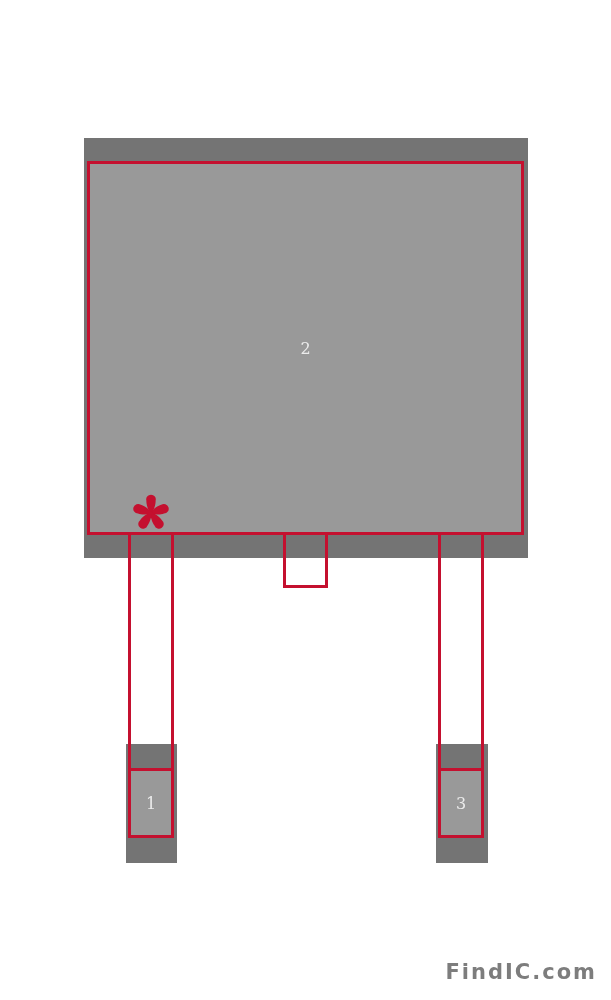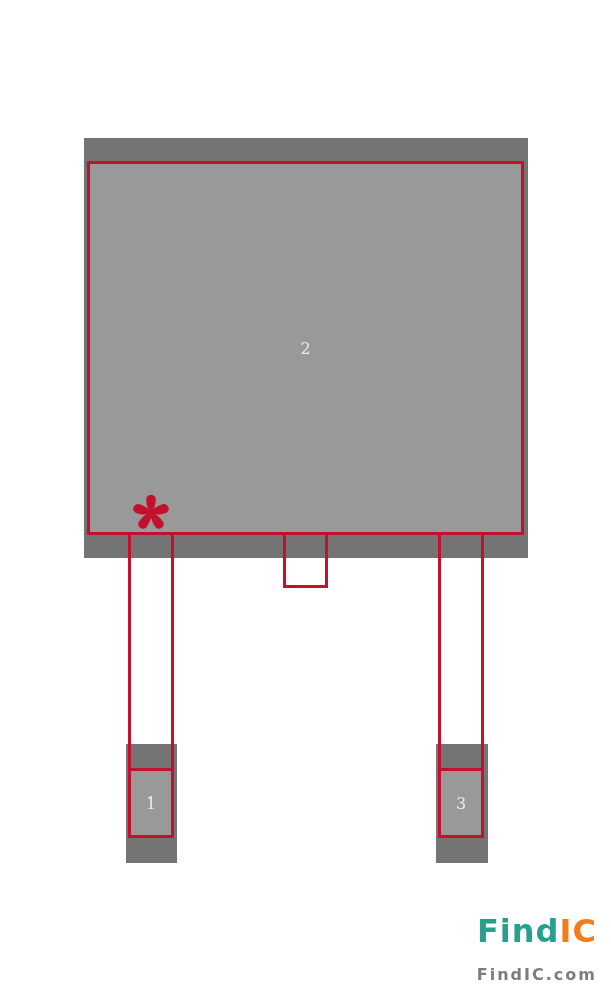--- a/index.html
+++ b/index.html
@@ -88,21 +88,21 @@
   .logo-main {
     font-size: 32px;
     font-weight: bold;
     letter-spacing: 1px;
     white-space: nowrap;
   }
   .logo-find { color: #28a08e; }
   .logo-ic   { color: #f07e1b; }
   .logo-site {
     margin-top: 20px;
-    font-size: 16px;
+    font-size: 21px;
     font-weight: bold;
     letter-spacing: 2px;
     color: #7d7d7d;
     white-space: nowrap;
   }
 </style>
 </head>
 <body>
 
 <div class="canvas">
@@ -137,17 +137,16 @@
           <path transform="rotate(72)" d="M0,3 C -2.6,-3 -4.9,-8.5 -4.6,-12.2 A 4.8,4.8 0 1 1 4.6,-12.2 C 4.9,-8.5 2.6,-3 0,3 Z"></path>
           <path transform="rotate(144)" d="M0,3 C -2.6,-3 -4.9,-8.5 -4.6,-12.2 A 4.8,4.8 0 1 1 4.6,-12.2 C 4.9,-8.5 2.6,-3 0,3 Z"></path>
           <path transform="rotate(216)" d="M0,3 C -2.6,-3 -4.9,-8.5 -4.6,-12.2 A 4.8,4.8 0 1 1 4.6,-12.2 C 4.9,-8.5 2.6,-3 0,3 Z"></path>
           <path transform="rotate(288)" d="M0,3 C -2.6,-3 -4.9,-8.5 -4.6,-12.2 A 4.8,4.8 0 1 1 4.6,-12.2 C 4.9,-8.5 2.6,-3 0,3 Z"></path>
         </g>
       </g>
     </svg>
   </div>
 
   <div class="logo">
-    <div class="logo-main"><span class="logo-find">Find</span><span class="logo-ic">IC</span></div>
     <div class="logo-site">FindIC.com</div>
   </div>
 
 </div>
 
 </body></html>

